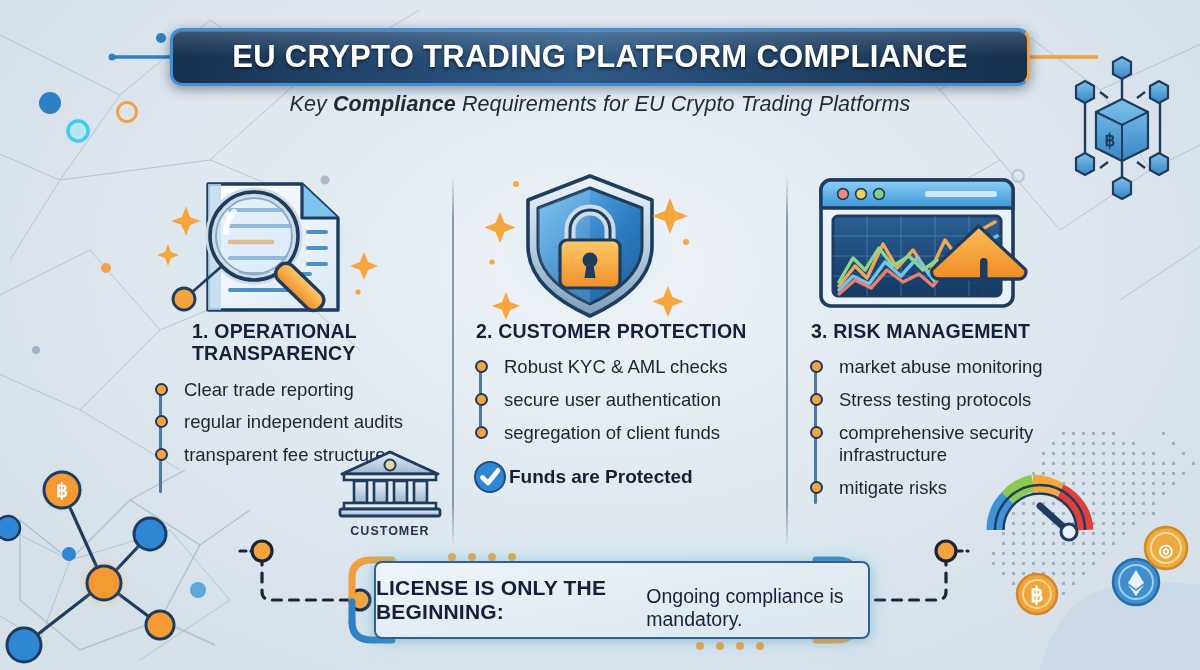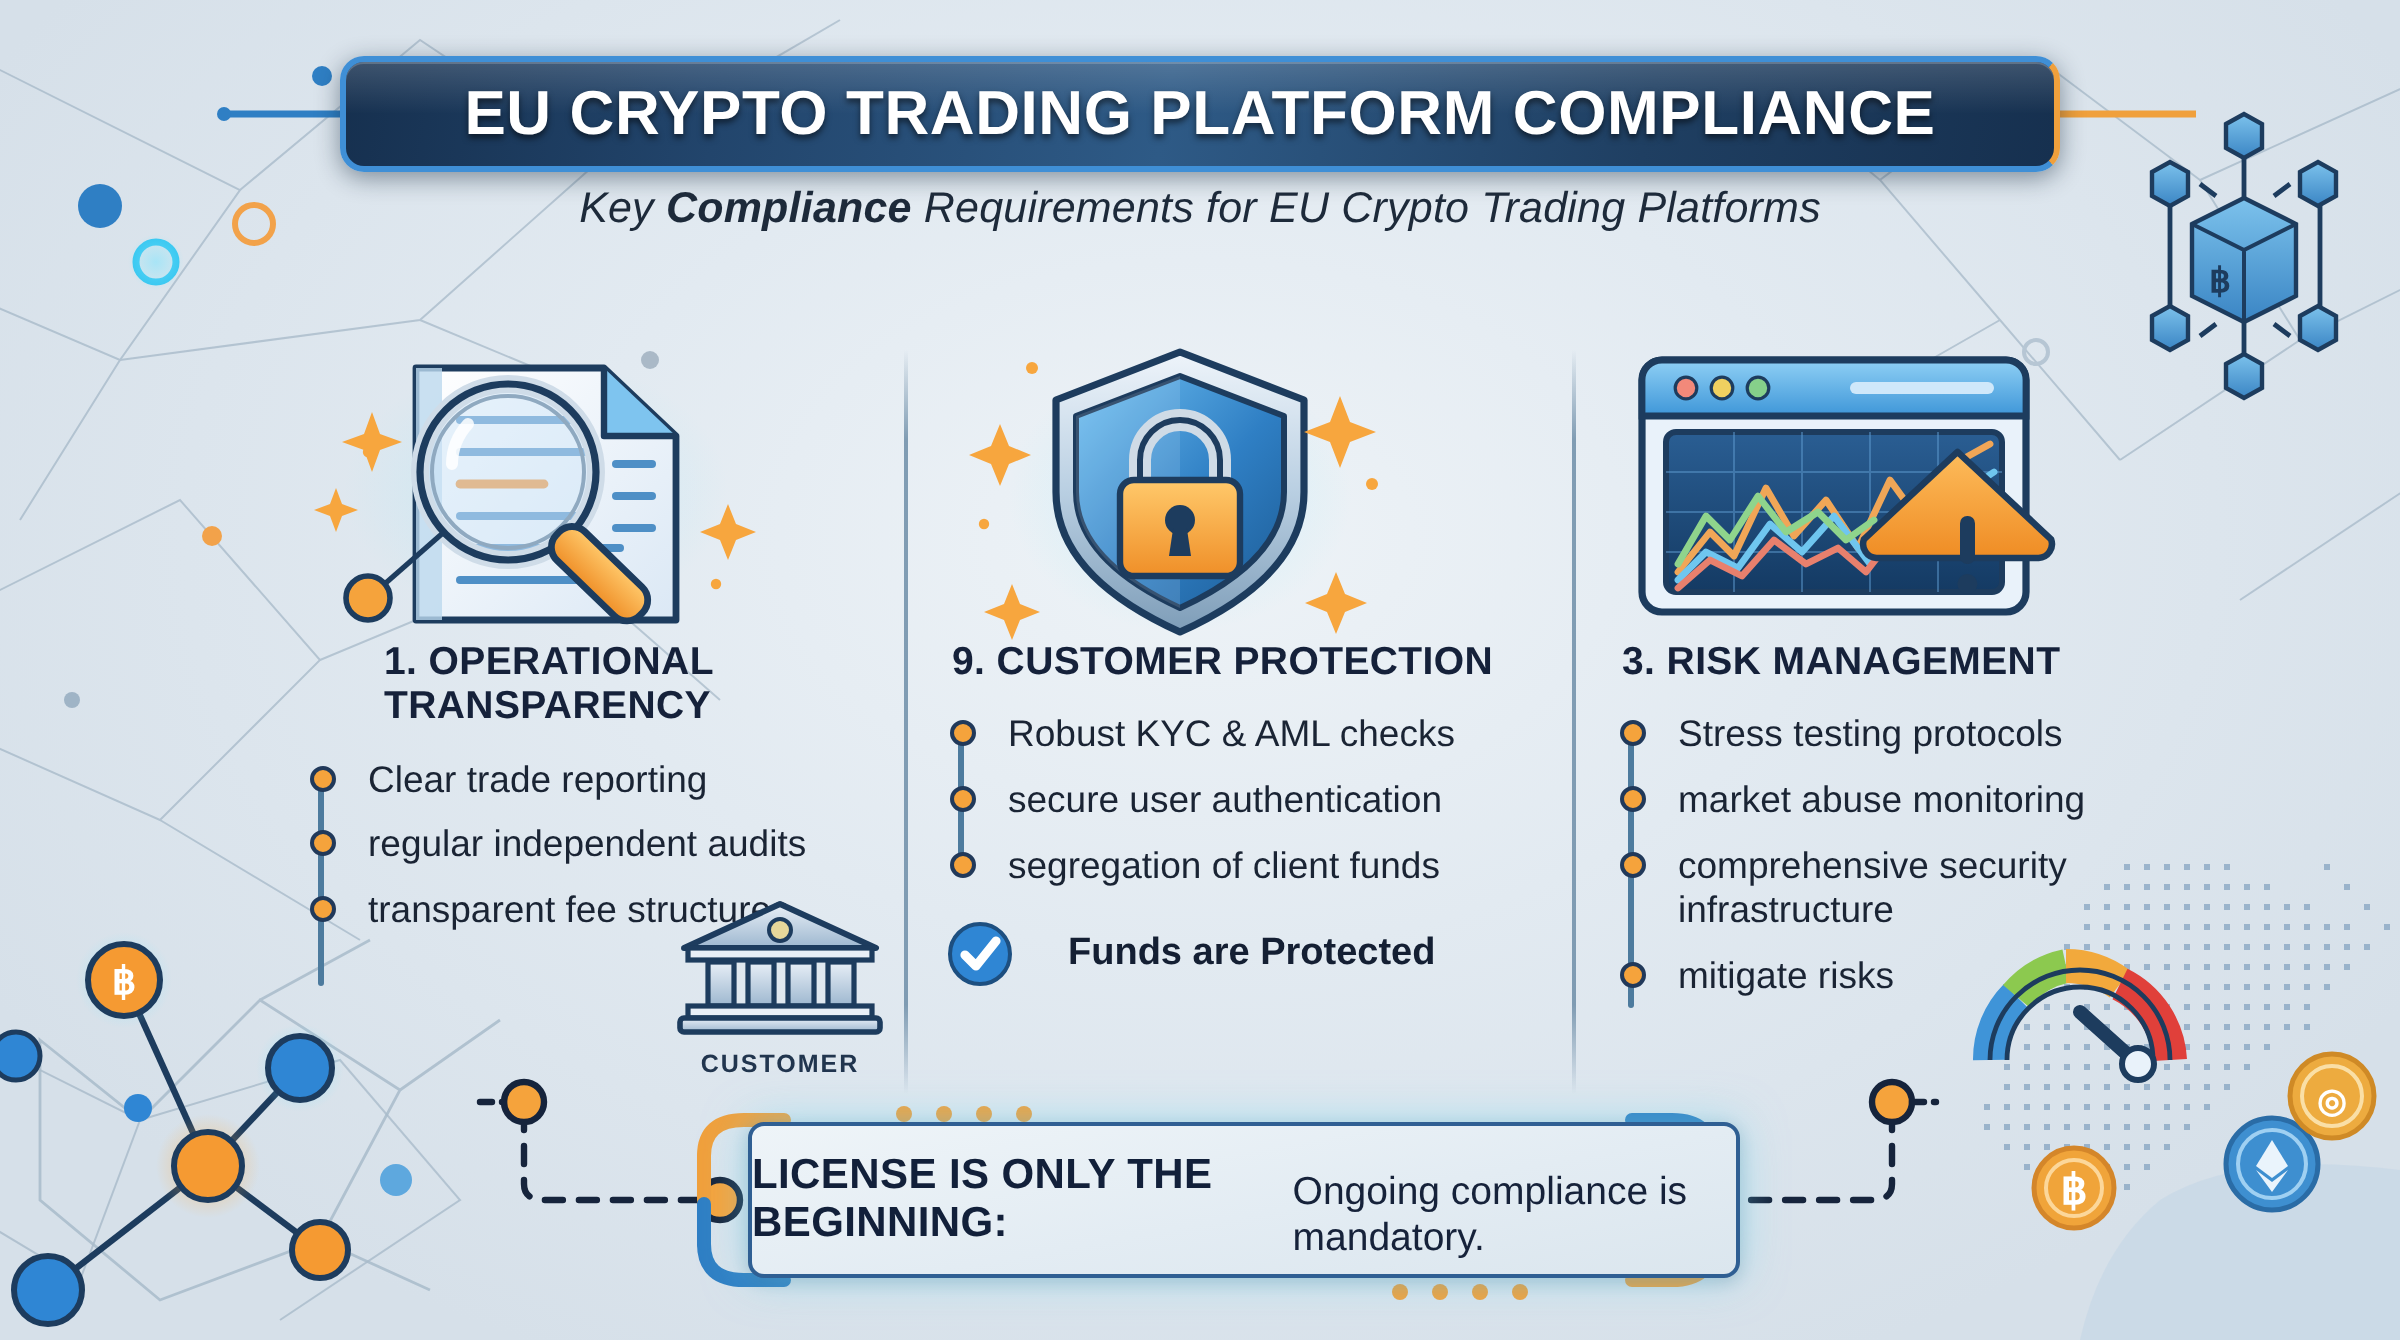--- a/index.html
+++ b/index.html
@@ -65,21 +65,21 @@
     position:absolute; left:9px; width:2.5px; background:#4d7b9e;
     border-radius:2px;
   }
   .bullet { position:relative; font-size:18.5px; color:#1a2434; line-height:1.22; margin-bottom:10px; }
   .bullet .dot {
     position:absolute; left:-29px; top:4px; width:13px; height:13px; border-radius:50%;
     background:#f5a33c; border:2.5px solid #21395a;
   }
 
   .proof {
-    display:flex; align-items:center; gap:27px; margin-top:16px; padding-left:3px;
+    display:flex; align-items:center; gap:2px; margin-top:16px; padding-left:3px;
   }
   .proof-label { font-size:19px; font-weight:bold; color:#141f33; }
 
   
   #regulator { position:absolute; left:185px; top:278px; text-align:center; width:110px; }
   #regulator-label { font-size:12.5px; font-weight:bold; color:#21354e; letter-spacing:1px; margin-top:2px; }
 
   
   #gauge { position:absolute; left:180px; top:300px; }
 
@@ -609,21 +609,21 @@
           <path d="M200 28 l5 13 13 5 -13 5 -5 13 -5 -13 -13 -5 13 -5Z"></path>
           <path d="M30 42 l4.5 11 11 4.5 -11 4.5 -4.5 11 -4.5 -11 -11 -4.5 11 -4.5Z"></path>
           <path d="M36 122 l4 10 10 4 -10 4 -4 10 -4 -10 -10 -4 10 -4Z"></path>
           <path d="M198 116 l4.5 11 11 4.5 -11 4.5 -4.5 11 -4.5 -11 -11 -4.5 11 -4.5Z"></path>
           <circle cx="46" cy="14" r="3"></circle>
             <circle cx="216" cy="72" r="3"></circle>
             <circle cx="22" cy="92" r="2.6"></circle>
         </g>
       </svg>
     </div>
-    <div class="col-head">9. CUSTOMER PROTECTION</div>
+    <div class="col-head">2. CUSTOMER PROTECTION</div>
     <div class="bullets">
       <div class="spine" style="top:8px; height:72px;"></div>
       <div class="bullet"><span class="dot"></span><span>Robust KYC &amp; AML checks</span></div>
       <div class="bullet"><span class="dot"></span><span>secure user authentication</span></div>
       <div class="bullet"><span class="dot"></span><span>segregation of client funds</span></div>
     </div>
     <div class="proof">
       <svg width="34" height="34" viewBox="0 0 34 34">
         <circle cx="17" cy="17" r="15" fill="#2f86d4" stroke="#1d4f80" stroke-width="2"></circle>
         <path d="M9.5 17.5 L15 23 L25 10.5" fill="none" stroke="#ffffff" stroke-width="4.6" stroke-linecap="round" stroke-linejoin="round"></path>
@@ -662,22 +662,22 @@
         <path d="M162 72 L222 128 A9 9 0 0 1 214 140 L110 140 A9 9 0 0 1 102 128 Z" transform="translate(24,-8) scale(0.78) translate(30,10)" fill="url(#gWarn)" stroke="#1d3c5e" stroke-width="4.2" stroke-linejoin="round"></path>
         <g transform="translate(0,0)">
           <rect x="175" y="88" width="7.5" height="24" rx="3.6" fill="#1d3c5e"></rect>
           <circle cx="178.7" cy="122" r="5" fill="#1d3c5e"></circle>
         </g>
       </svg>
     </div>
     <div class="col-head">3. RISK MANAGEMENT</div>
     <div class="bullets">
       <div class="spine" style="top:8px; height:140px;"></div>
+      <div class="bullet"><span class="dot"></span><span>market abuse monitoring</span></div>
       <div class="bullet"><span class="dot"></span><span>Stress testing protocols</span></div>
-      <div class="bullet"><span class="dot"></span><span>market abuse monitoring</span></div>
       <div class="bullet"><span class="dot"></span><span>comprehensive security infrastructure</span></div>
       <div class="bullet"><span class="dot"></span><span>mitigate risks</span></div>
     </div>
     <div id="gauge">
       <svg width="110" height="72" viewBox="0 0 110 72">
         <g stroke="#1d3c5e" stroke-width="2.6" stroke-linecap="butt" fill="none">
           <path d="M10 60 A45 45 0 0 1 23 28" stroke="#3f94d8" stroke-width="17"></path>
           <path d="M23 28 A45 45 0 0 1 48 13" stroke="#8cc94f" stroke-width="17"></path>
           <path d="M48 13 A45 45 0 0 1 75 22" stroke="#f2a93c" stroke-width="17"></path>
           <path d="M75 22 A45 45 0 0 1 100 60" stroke="#e0403a" stroke-width="17"></path>

